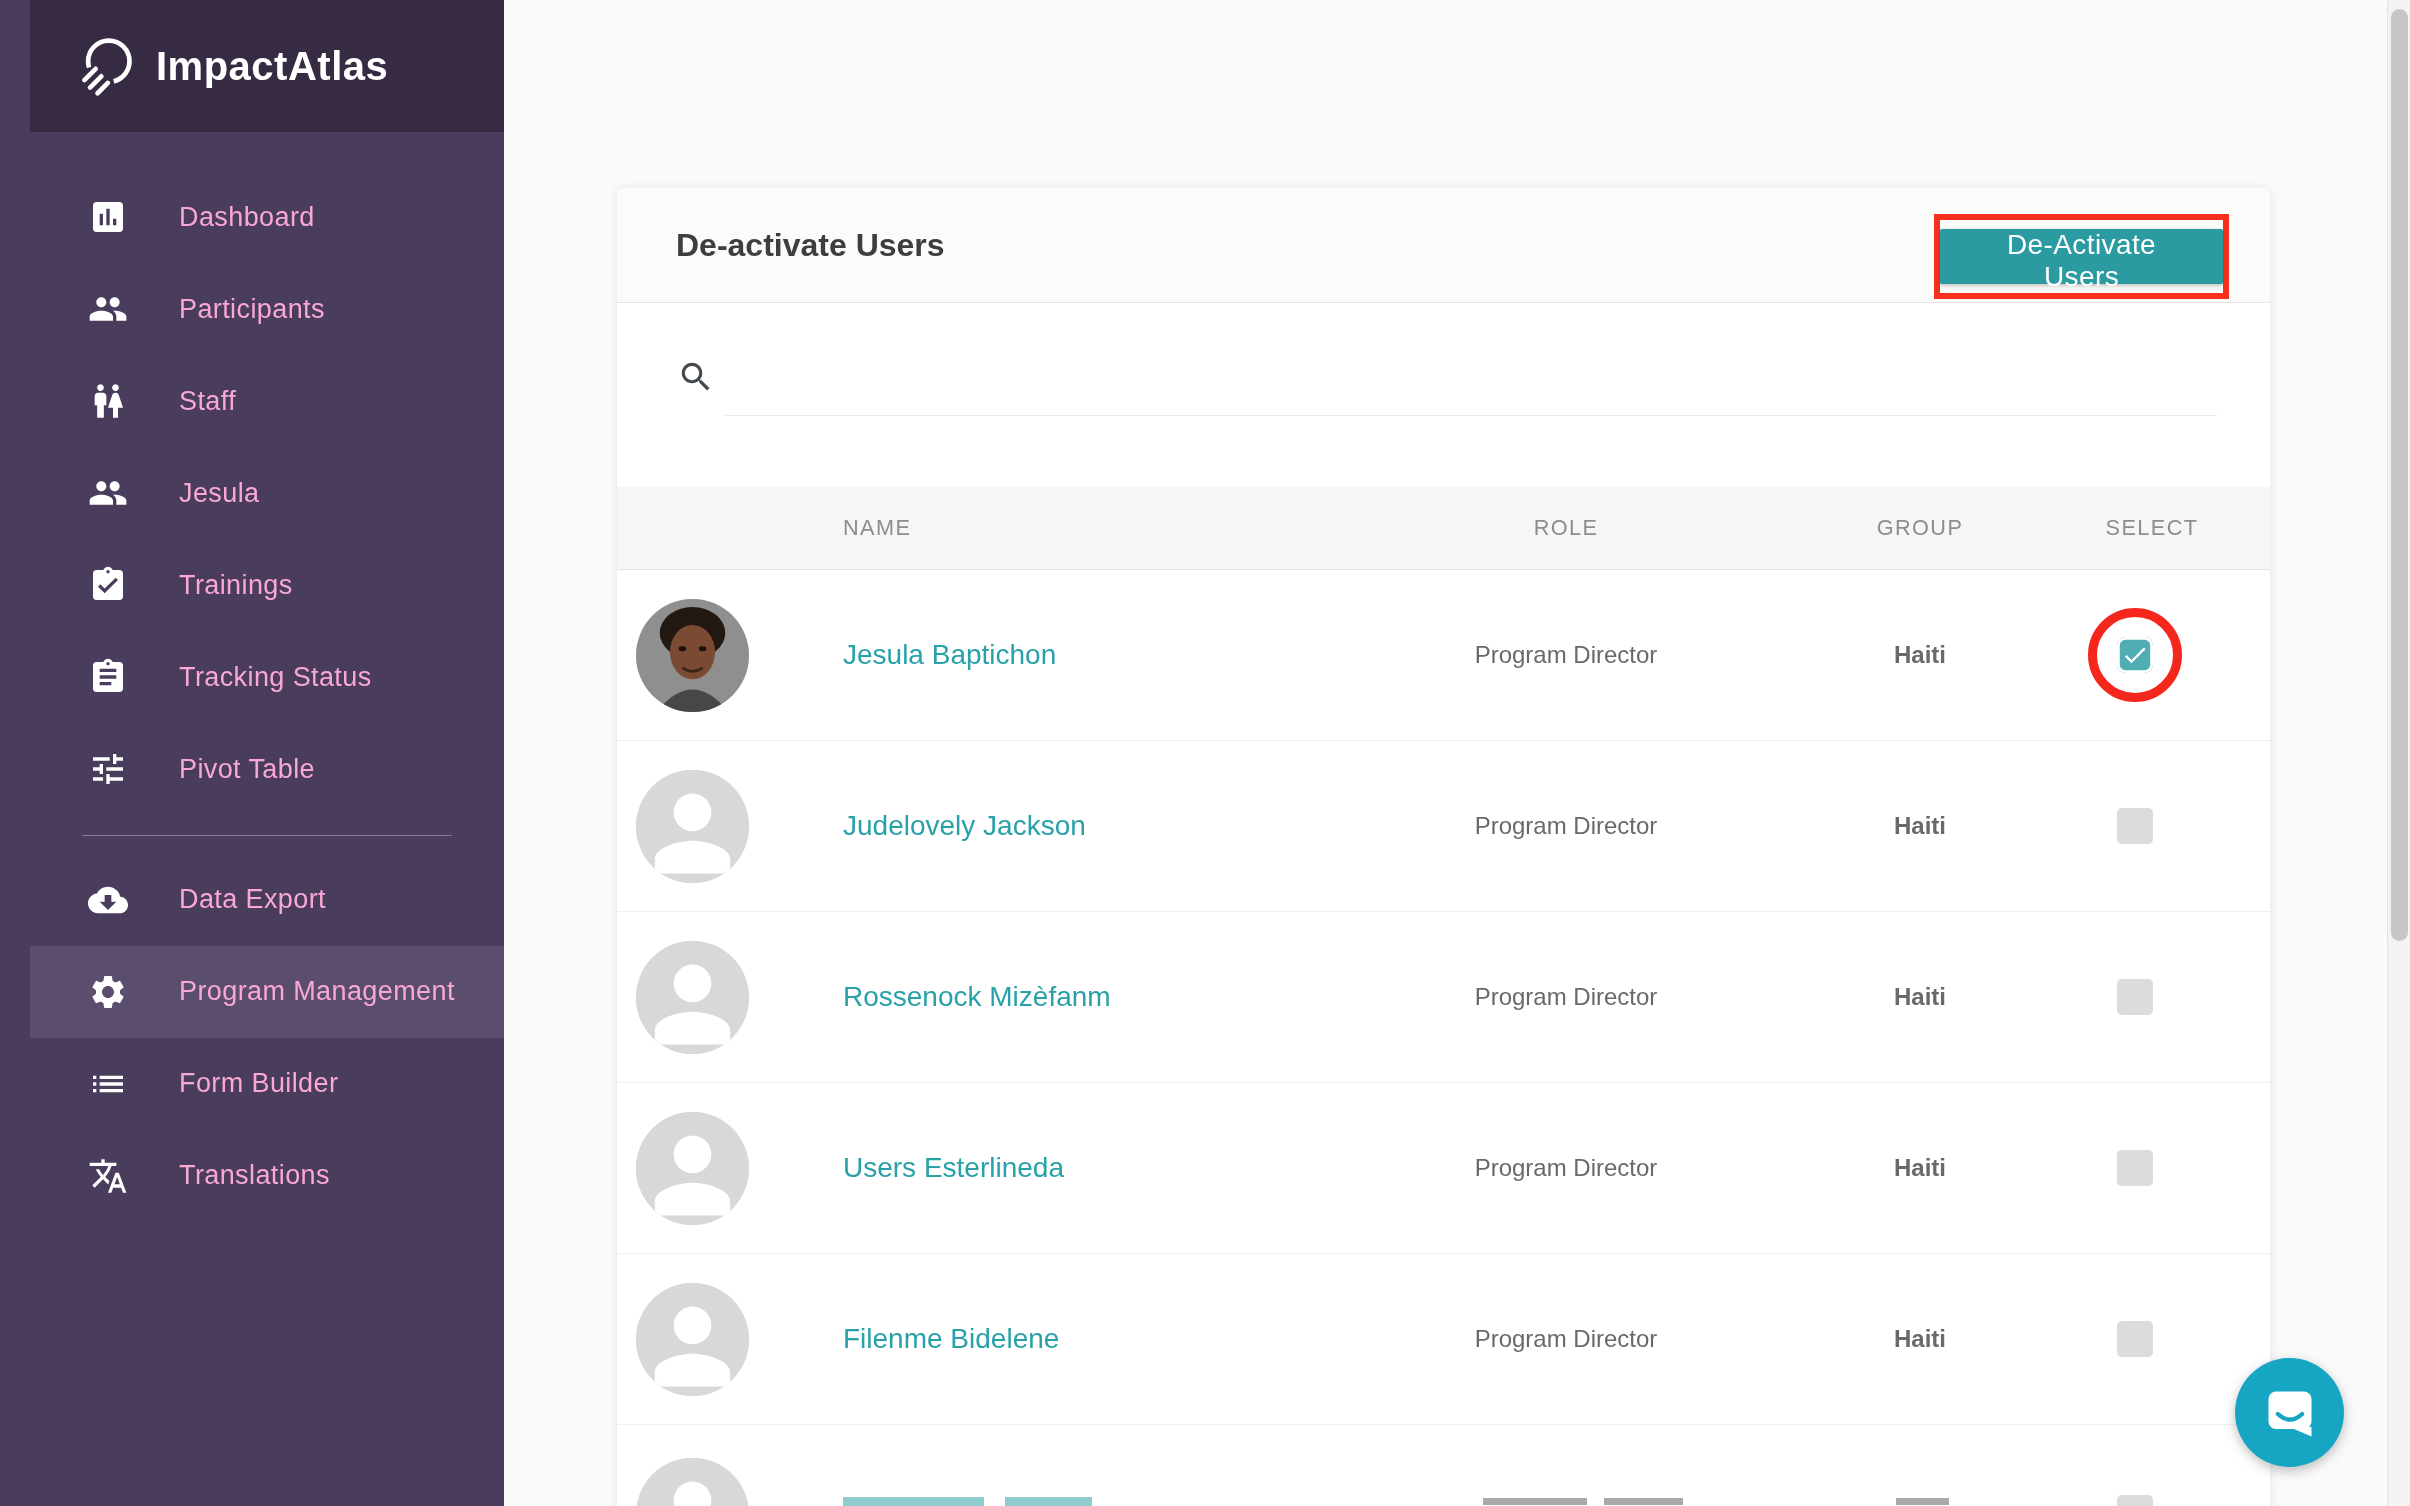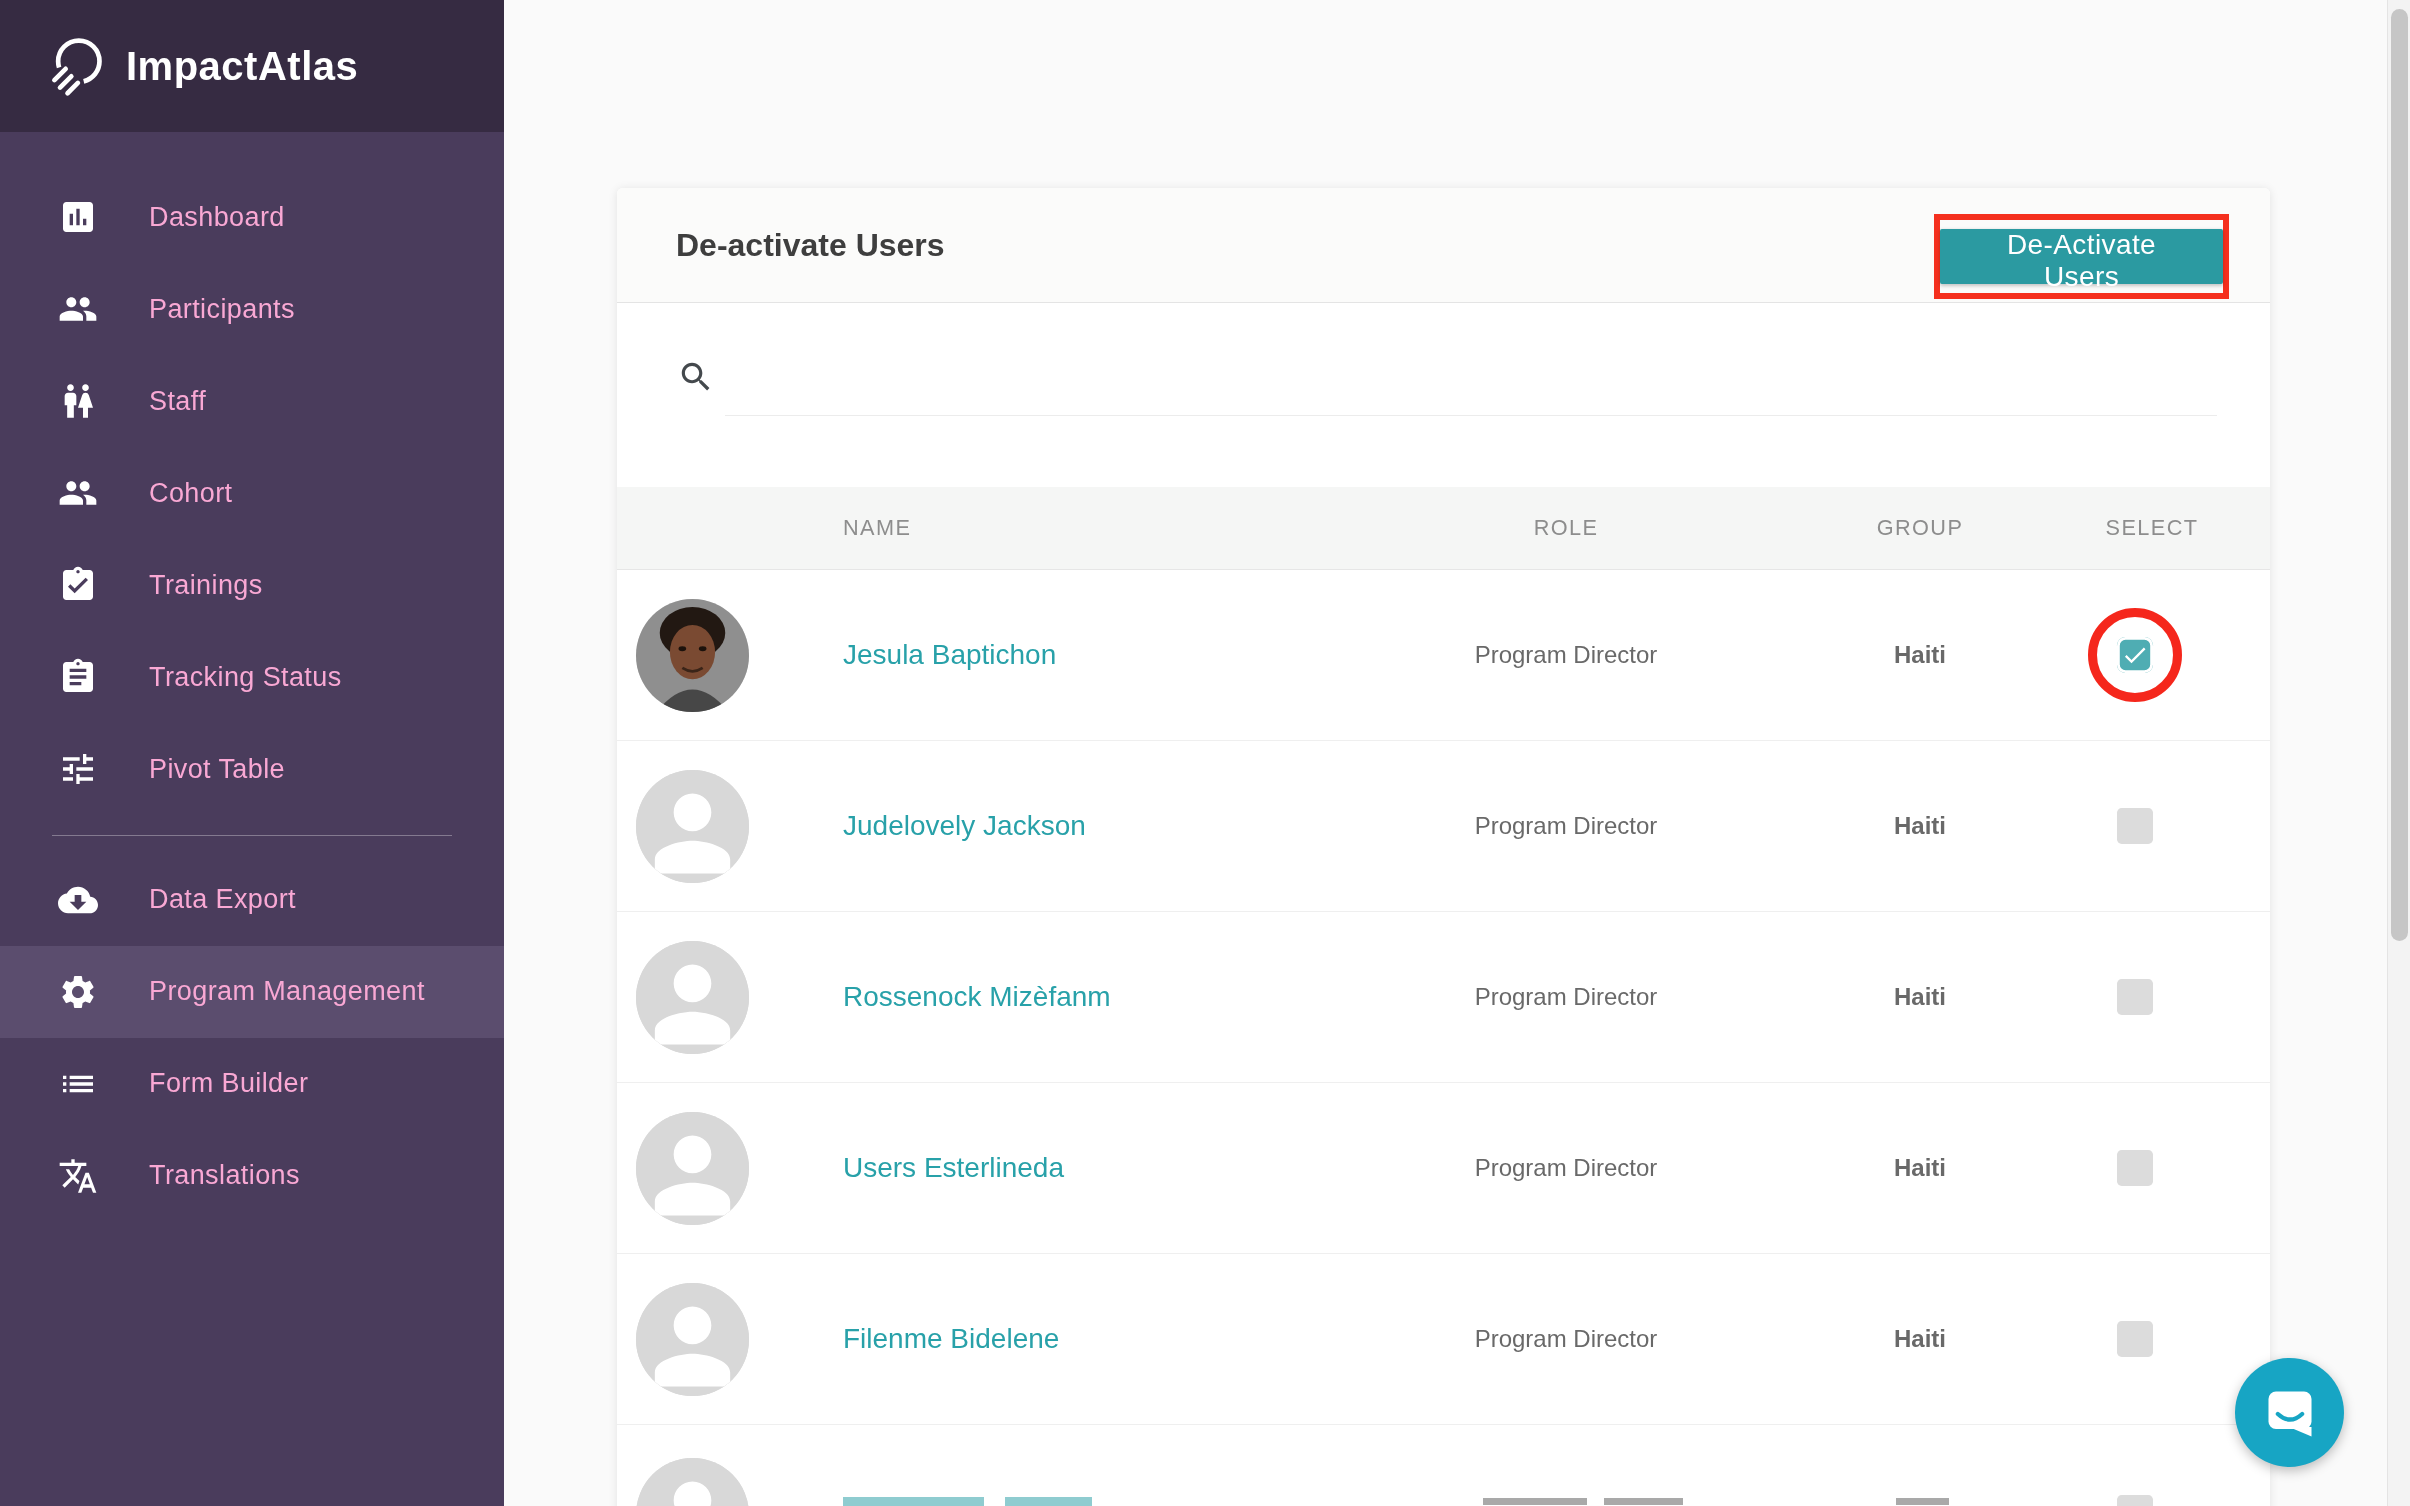--- a/index.html
+++ b/index.html
@@ -1,20 +1,20 @@
 <!DOCTYPE html>
 <html style="font-size:15px"><head>
 <meta charset="utf-8">
 <style>
   html,body{margin:0;padding:0;background:#e9e9e9;}
   *{box-sizing:border-box;font-family:"Liberation Sans", sans-serif;}
   .screen{position:relative;width:2411px;height:1507px;overflow:hidden;background:#fafafa;}
 
   
-  .sidebar{position:absolute;left:0;top:0;width:504px;height:1507px;background:#4a3c5c;z-index:10;}
+  .sidebar{position:absolute;left:0;top:0;width:504px;height:1507px;background:#4a3c5c;z-index:10;padding-left:30px;}
   .logo-bar{height:132px;background:#362b42;display:flex;align-items:center;padding-left:45px;gap:19px;}
   .logo-icon{width:62px;height:62px;flex:0 0 auto;}
   .logo-text{color:#ffffff;font-size:40px;font-weight:700;letter-spacing:0.5px;}
   .nav{margin-top:39px;}
   .nav-item{height:92px;display:flex;align-items:center;padding-left:58px;gap:51px;color:#f9a8d4;cursor:pointer;}
   .nav-item.active{background:#5b4d6e;}
   .nav-item .nicon{width:40px;height:40px;flex:0 0 auto;}
   .nav-label{font-size:27px;font-weight:500;letter-spacing:0.4px;white-space:nowrap;}
   .nav-divider{height:0.9px;background:rgba(255,255,255,.32);margin:20px 52px 18px 52px;}
 
@@ -105,21 +105,21 @@
       <div class="nav-item">
         <svg class="nicon" viewBox="0 0 24 24" fill="#fff">
             <path d="M5.5 22v-7.5H4V9c0-1.1.9-2 2-2h3c1.1 0 2 .9 2 2v5.5H9.5V22h-4zM18 22v-6h3l-2.54-7.63A2.01 2.01 0 0 0 16.56 7h-.12a2 2 0 0 0-1.9 1.37L12 16h3v6h3zM7.5 6c1.11 0 2-.89 2-2s-.89-2-2-2-2 .89-2 2 .89 2 2 2zm9 0c1.11 0 2-.89 2-2s-.89-2-2-2-2 .89-2 2 .89 2 2 2z"></path>
           </svg>
         <span class="nav-label">Staff</span>
       </div>
       <div class="nav-item">
         <svg class="nicon" viewBox="0 0 24 24" fill="#fff">
             <path d="M16 11c1.66 0 2.99-1.34 2.99-3S17.66 5 16 5c-1.66 0-3 1.34-3 3s1.34 3 3 3zm-8 0c1.66 0 2.99-1.34 2.99-3S9.66 5 8 5C6.34 5 5 6.34 5 8s1.34 3 3 3zm0 2c-2.33 0-7 1.17-7 3.5V19h14v-2.5c0-2.33-4.67-3.5-7-3.5zm8 0c-.29 0-.62.02-.97.05 1.16.84 1.97 1.97 1.97 3.45V19h6v-2.5c0-2.33-4.67-3.5-7-3.5z"></path>
           </svg>
-        <span class="nav-label">Cohort</span>
+        <span class="nav-label">Jesula</span>
       </div>
       <div class="nav-item">
         <svg class="nicon" viewBox="0 0 24 24" fill="#fff">
             <path d="M19 3h-4.18C14.4 1.84 13.3 1 12 1c-1.3 0-2.4.84-2.82 2H5c-1.1 0-2 .9-2 2v14c0 1.1.9 2 2 2h14c1.1 0 2-.9 2-2V5c0-1.1-.9-2-2-2zm-7 0c.55 0 1 .45 1 1s-.45 1-1 1-1-.45-1-1 .45-1 1-1zm-2 14l-4-4 1.41-1.41L10 14.17l6.59-6.59L18 9l-8 8z"></path>
           </svg>
         <span class="nav-label">Trainings</span>
       </div>
       <div class="nav-item">
         <svg class="nicon" viewBox="0 0 24 24" fill="#fff">
             <path d="M19 3h-4.18C14.4 1.84 13.3 1 12 1c-1.3 0-2.4.84-2.82 2H5c-1.1 0-2 .9-2 2v14c0 1.1.9 2 2 2h14c1.1 0 2-.9 2-2V5c0-1.1-.9-2-2-2zm-7 0c.55 0 1 .45 1 1s-.45 1-1 1-1-.45-1-1 .45-1 1-1zm2 14H7v-2h7v2zm3-4H7v-2h10v2zm0-4H7V7h10v2z"></path>

